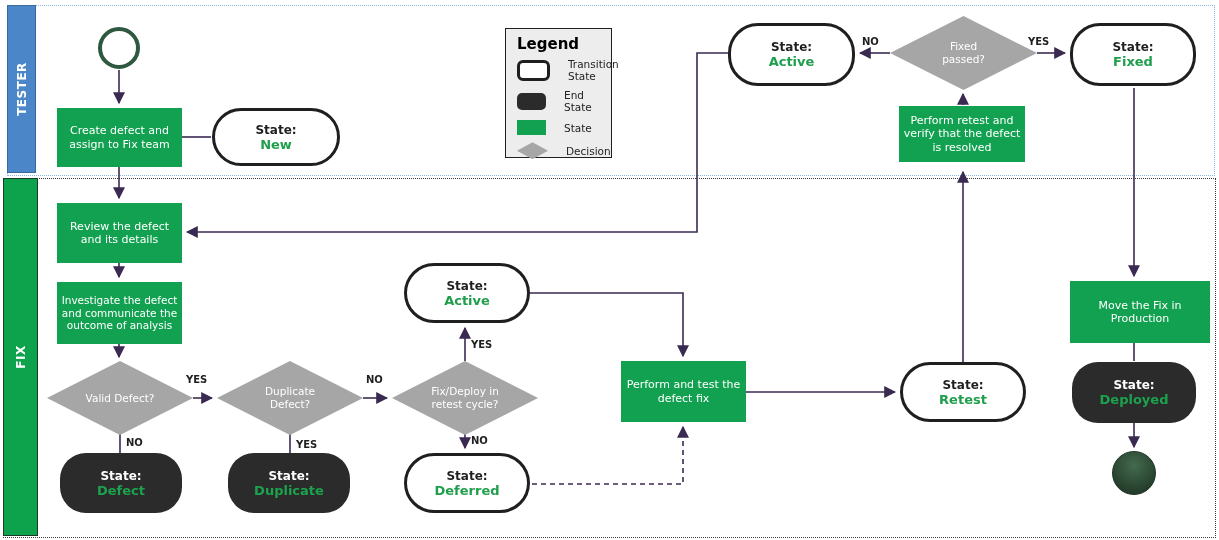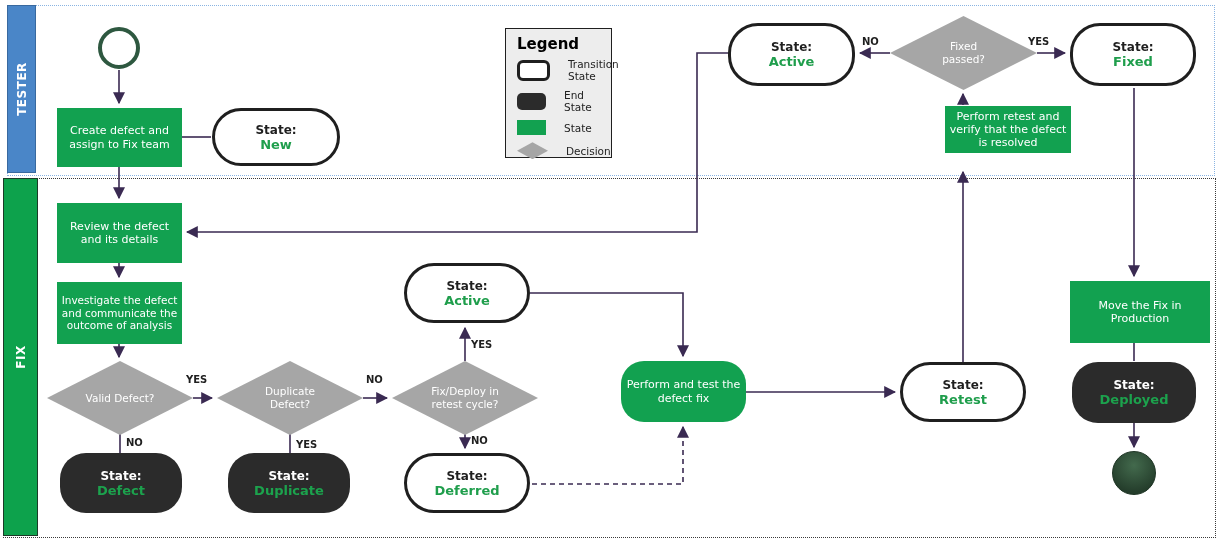--- a/index.html
+++ b/index.html
@@ -106,22 +106,22 @@
       <div class="legend-label">Decision</div>
     </div>
   </div>
 
   <div class="node circle-start"></div>
   <div class="node circle-end"></div>
 
   <div class="node action" style="left:57px;top:108px;width:125px;height:59px;">Create defect and assign to Fix team</div>
   <div class="node action" style="left:57px;top:203px;width:125px;height:60px;">Review the defect and its details</div>
   <div class="node action" style="left:57px;top:282px;width:125px;height:62px;font-size:10.5px;">Investigate the defect and communicate the outcome of analysis</div>
-  <div class="node action" style="left:945px;top:106px;width:126px;height:47px;">Perform retest and verify that the defect is resolved</div>
-  <div class="node action" style="left:621px;top:361px;width:125px;height:61px;border-radius:23px;">Perform and test the defect fix</div>
+  <div class="node action" style="left:899px;top:106px;width:126px;height:56px;">Perform retest and verify that the defect is resolved</div>
+  <div class="node action" style="left:621px;top:361px;width:125px;height:61px;">Perform and test the defect fix</div>
   <div class="node action" style="left:1070px;top:281px;width:140px;height:62px;">Move the Fix in Production</div>
 
   <div class="node diamond" style="left:47px;top:361px;width:146px;height:74px;">
     <span style="width:70px;">Valid Defect?</span>
   </div>
   <div class="node diamond" style="left:217px;top:361px;width:146px;height:74px;">
     <span style="width:70px;">Duplicate Defect?</span>
   </div>
   <div class="node diamond" style="left:392px;top:361px;width:146px;height:74px;">
     <span style="width:78px;">Fix/Deploy in retest cycle?</span>

